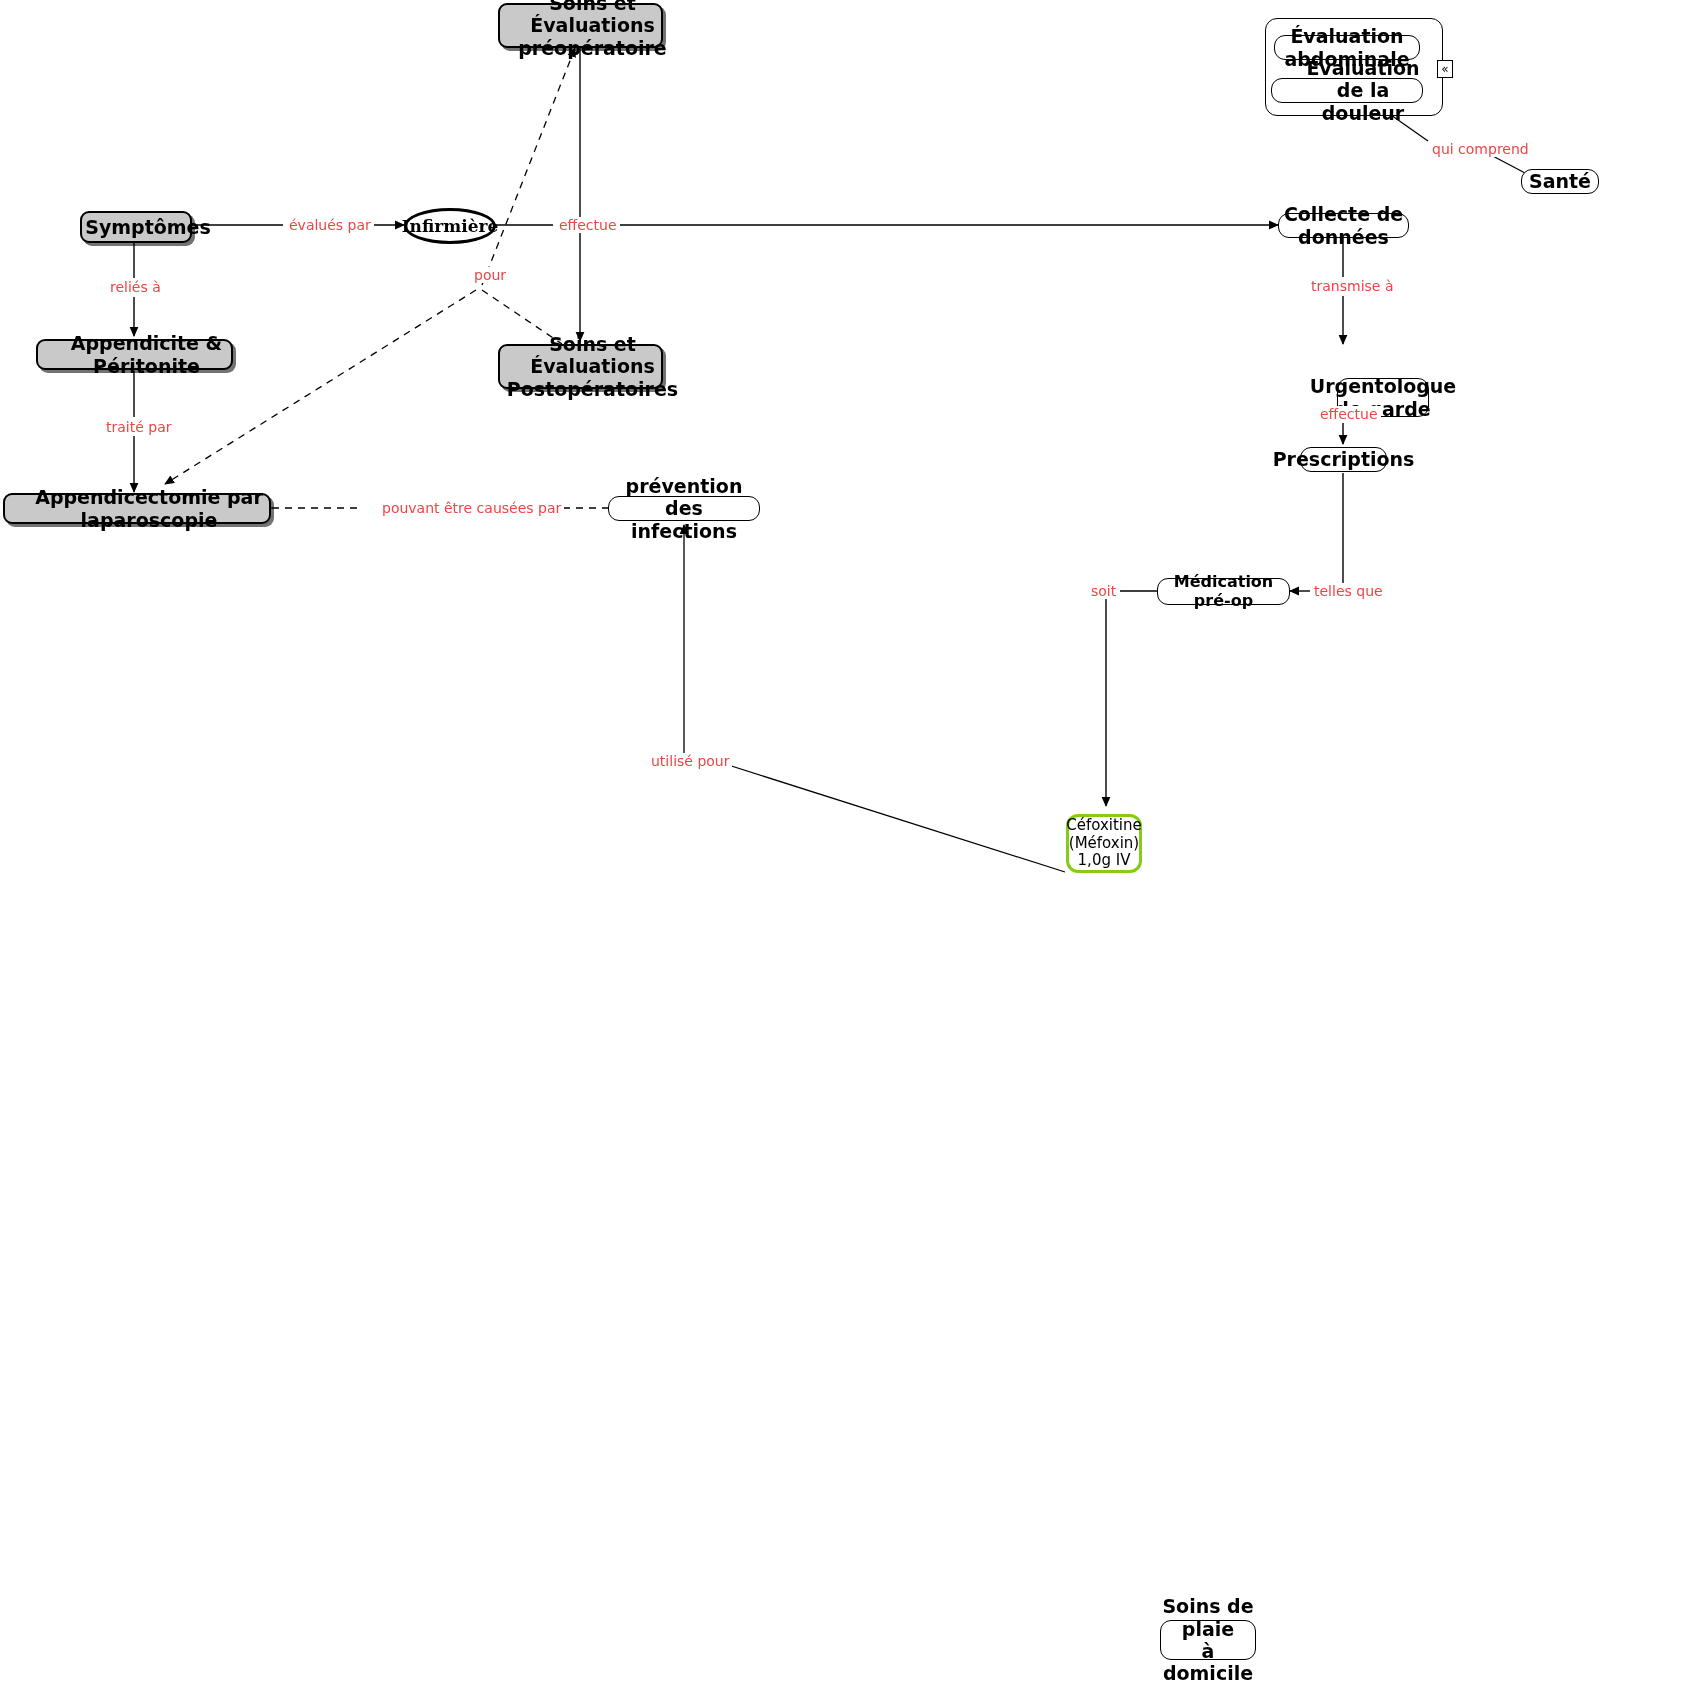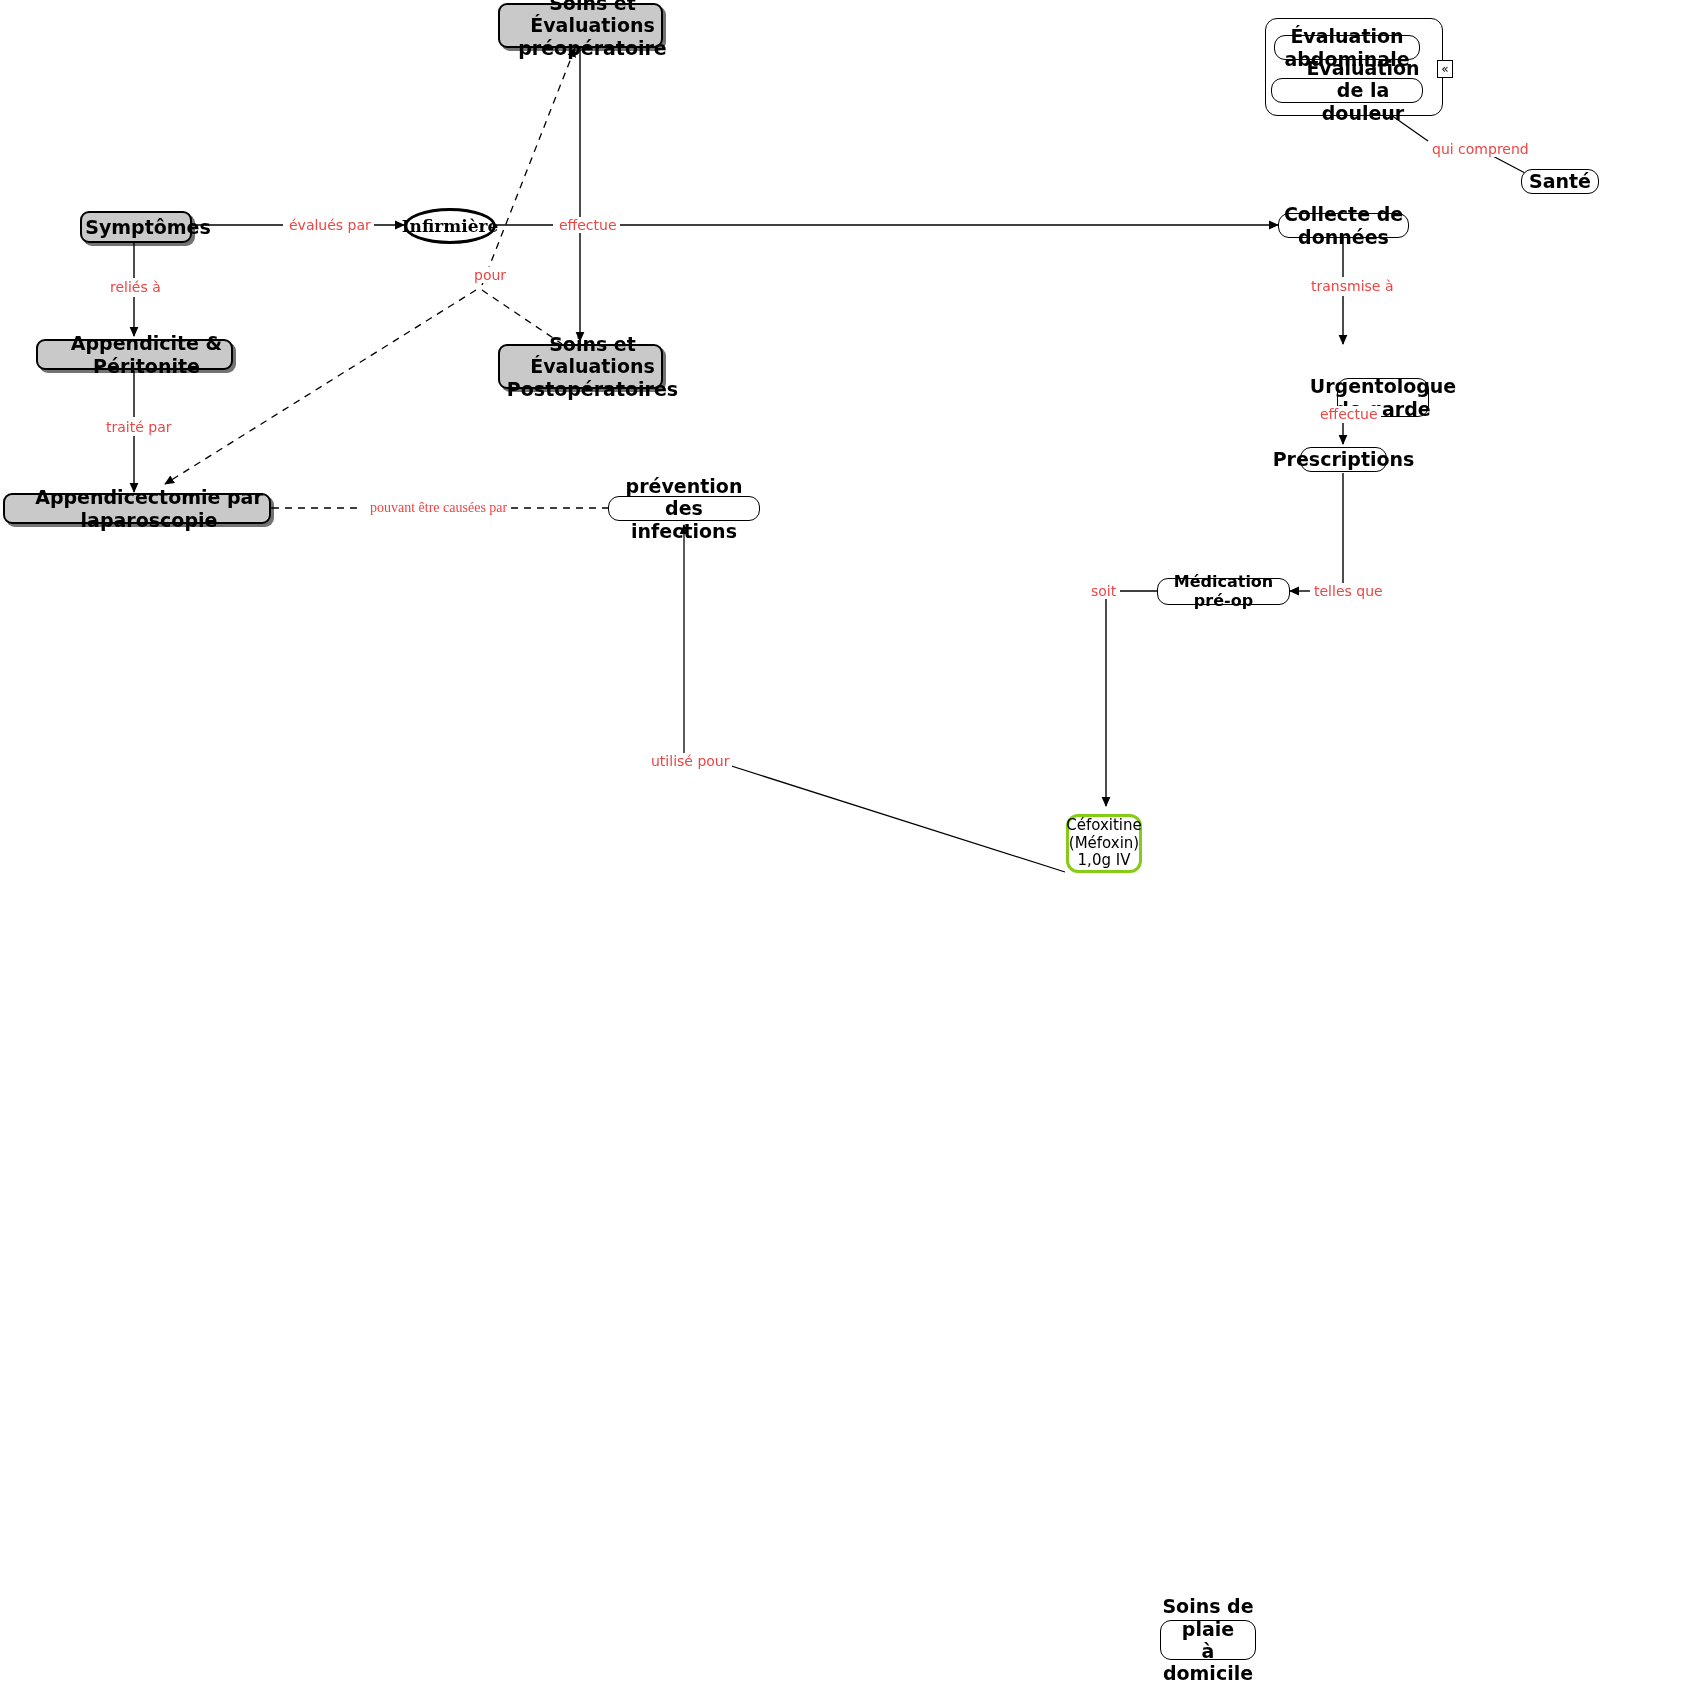--- a/index.html
+++ b/index.html
@@ -211,21 +211,21 @@
   <div class="edge-label" style="left:286px; top:217px;">évalués par</div>
 
   <div class="edge-label" style="left:556px; top:217px;">effectue</div>
 
   <div class="edge-label" style="left:107px; top:279px;">reliés à</div>
 
   <div class="edge-label" style="left:103px; top:419px;">traité par</div>
 
   <div class="edge-label" style="left:471px; top:267px;">pour</div>
 
-  <div class="edge-label" style="left:367px; top:500px;font-family:Liberation Serif, serif;">pouvant être causées par</div>
+  <div class="edge-label" style="left:379px; top:500px;">pouvant être causées par</div>
 
   <div class="edge-label" style="left:1429px; top:141px;">qui comprend</div>
 
   <div class="edge-label" style="left:1308px; top:278px;">transmise à</div>
 
   <div class="edge-label" style="left:1317px; top:406px;">effectue</div>
 
   <div class="edge-label" style="left:1311px; top:583px;">telles que</div>
 
   <div class="edge-label" style="left:1088px; top:583px;">soit</div>

